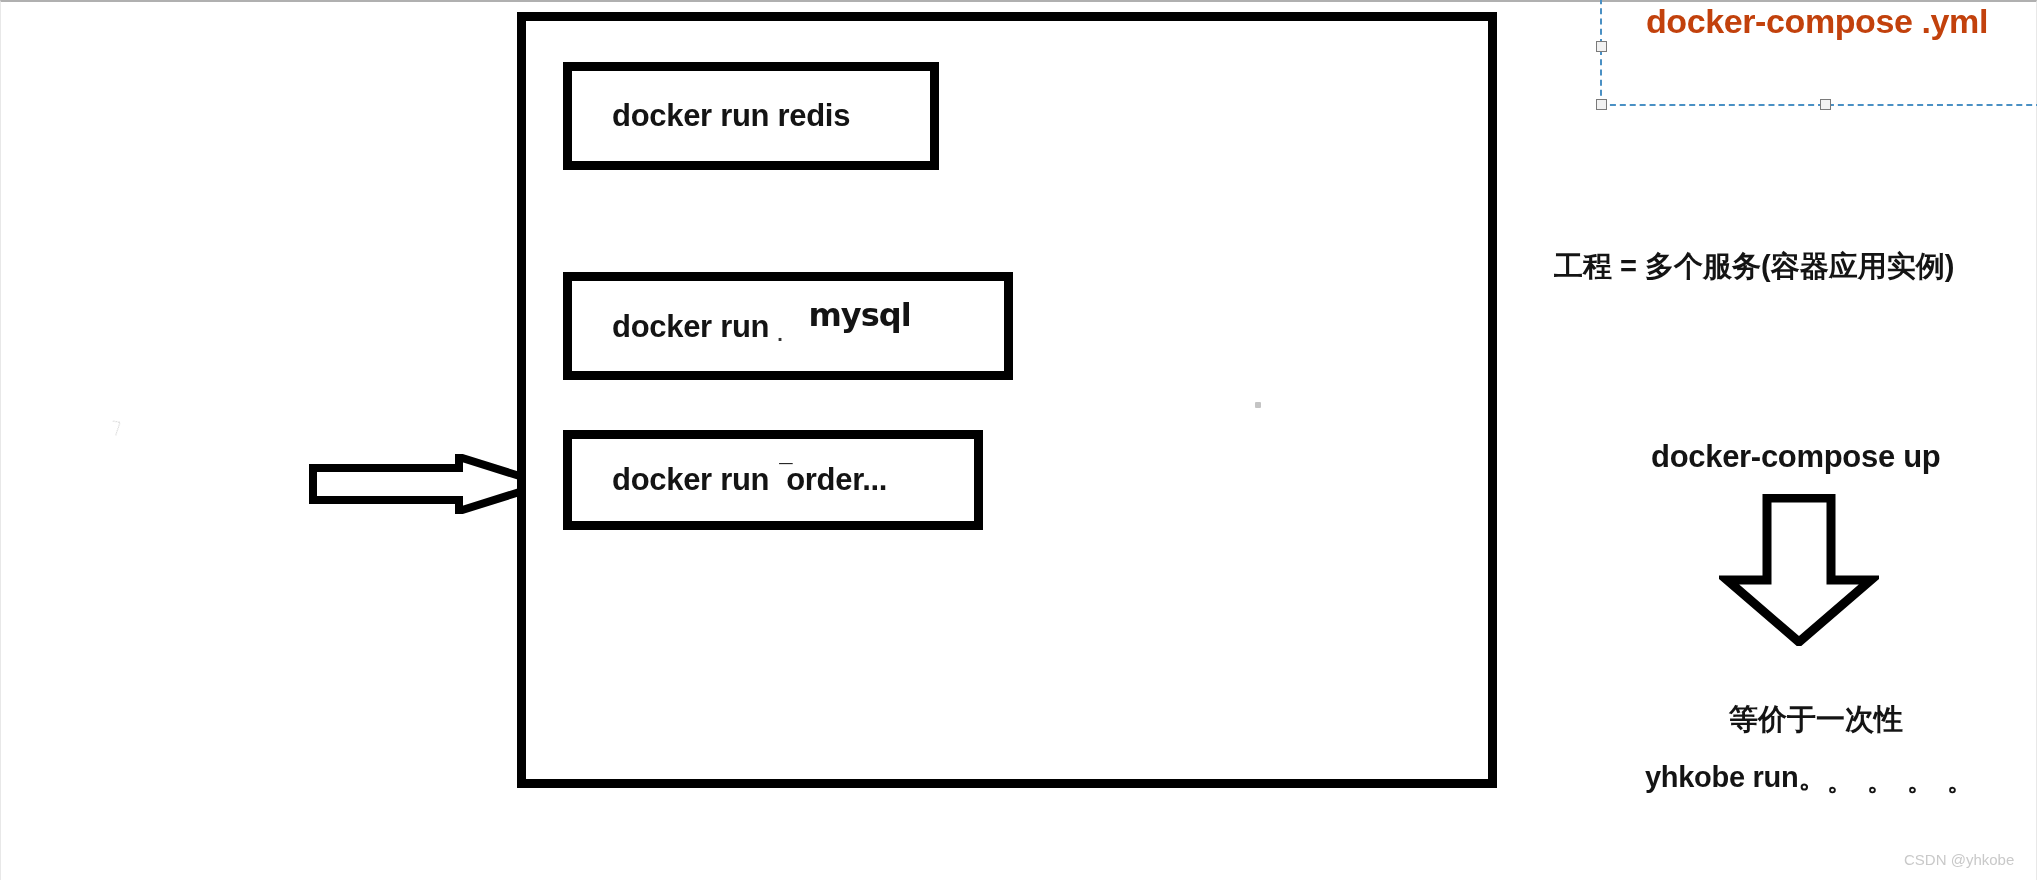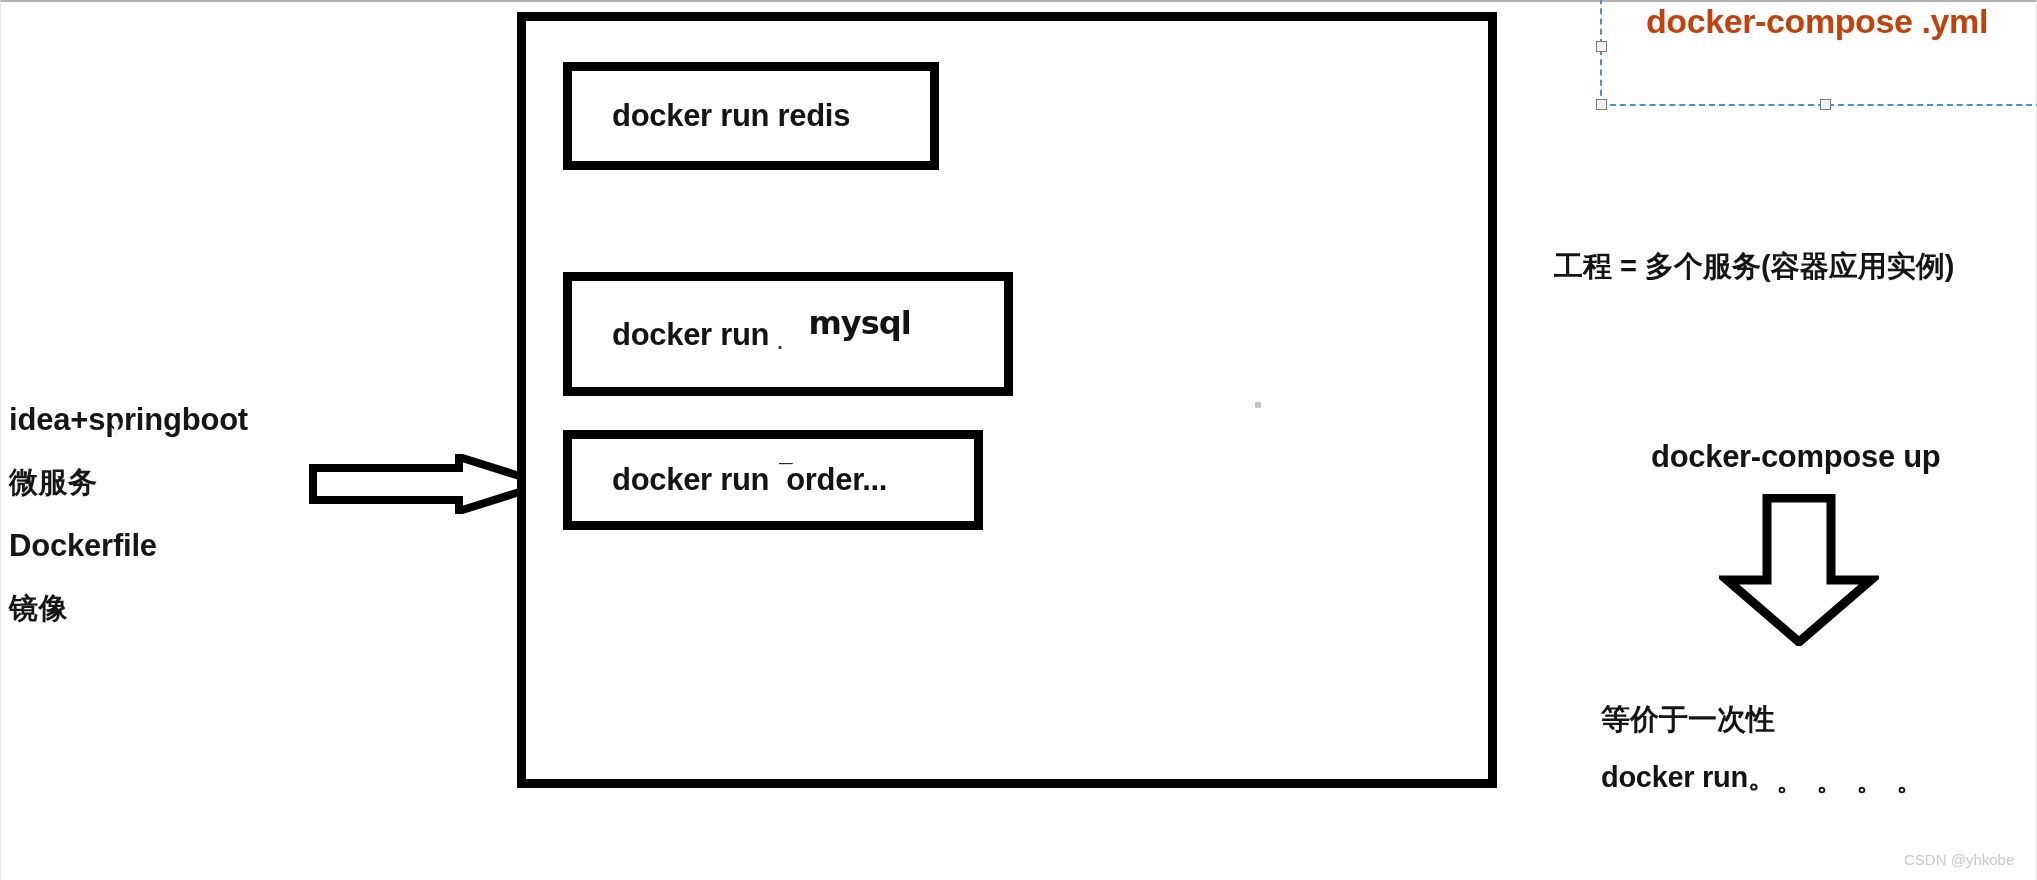--- a/index.html
+++ b/index.html
@@ -66,21 +66,21 @@
   }
   .svc-box .svc-text {
     font-size: 31px;
     font-weight: bold;
     color: #141414;
     white-space: nowrap;
     padding-left: 40px;
     letter-spacing: -0.3px;
   }
   .svc-box-1 { left: 562px; top: 60px;  width: 376px; height: 108px; }
-  .svc-box-2 { left: 562px; top: 270px; width: 450px; height: 124px; }
+  .svc-box-2 { left: 562px; top: 270px; width: 450px; height: 108px; }
   .svc-box-3 { left: 562px; top: 428px; width: 420px; height: 100px; }
 
   
   .raised-word {
     display: inline-block;
     position: relative;
     top: -11px;
     margin-left: 26px;
     font-family: "DejaVu Sans", sans-serif;
     font-weight: bold;
@@ -170,20 +170,21 @@
     left: 1600px; top: 703px;
     width: 430px;
   }
   .bottom-line {
     font-size: 29px;
     font-weight: bold;
     color: #141414;
     line-height: 1.0;
     margin-bottom: 29px;
     white-space: nowrap;
+    text-align: center;
   }
   .bottom-line.last { margin-bottom: 0; letter-spacing: -0.3px; }
   .dot-seq {
     display: inline-block;
     letter-spacing: 14px;
     font-size: 26px;
     position: relative;
     top: 3px;
   }
 
@@ -202,26 +203,20 @@
     width: 6px; height: 6px;
     background: #c4c4c4;
     border-radius: 1px;
   }
 </style>
 </head>
 <body>
 
 <div id="canvas">
 
-  <div class="left-col">
-    <div class="left-line">idea+springboot</div>
-    <div class="left-line cn">微服务</div>
-    <div class="left-line">Dockerfile</div>
-    <div class="left-line cn">镜像</div>
-  </div>
   <div class="cursor-artifact"></div>
 
   <div class="block-arrow-right">
     <svg width="240" height="60" viewBox="0 0 240 60">
       <polygon points="4,14 150,14 150,3 236,30 150,57 150,46 4,46" fill="#ffffff" stroke="#000000" stroke-width="8" stroke-linejoin="miter"></polygon>
     </svg>
   </div>
 
   <div class="container-rect"></div>
   <div class="speck"></div>
@@ -256,19 +251,19 @@
 
   <div class="block-arrow-down">
     <svg width="160" height="152" viewBox="0 0 160 152">
       <polygon points="48,4 112,4 112,86 152,86 80,148 8,86 48,86" fill="#ffffff" stroke="#000000" stroke-width="9" stroke-linejoin="miter"></polygon>
     </svg>
   </div>
 
   <div class="bottom-col">
     <div class="bottom-line">等价于一次性</div>
     <div class="bottom-line last">
-      <span>docker run。</span><span class="dot-seq">。。。。</span>
+      <span>yhkobe run。</span><span class="dot-seq">。。。。</span>
     </div>
   </div>
 
   <div class="watermark">CSDN @yhkobe</div>
 
 </div>
 
 </body></html>

